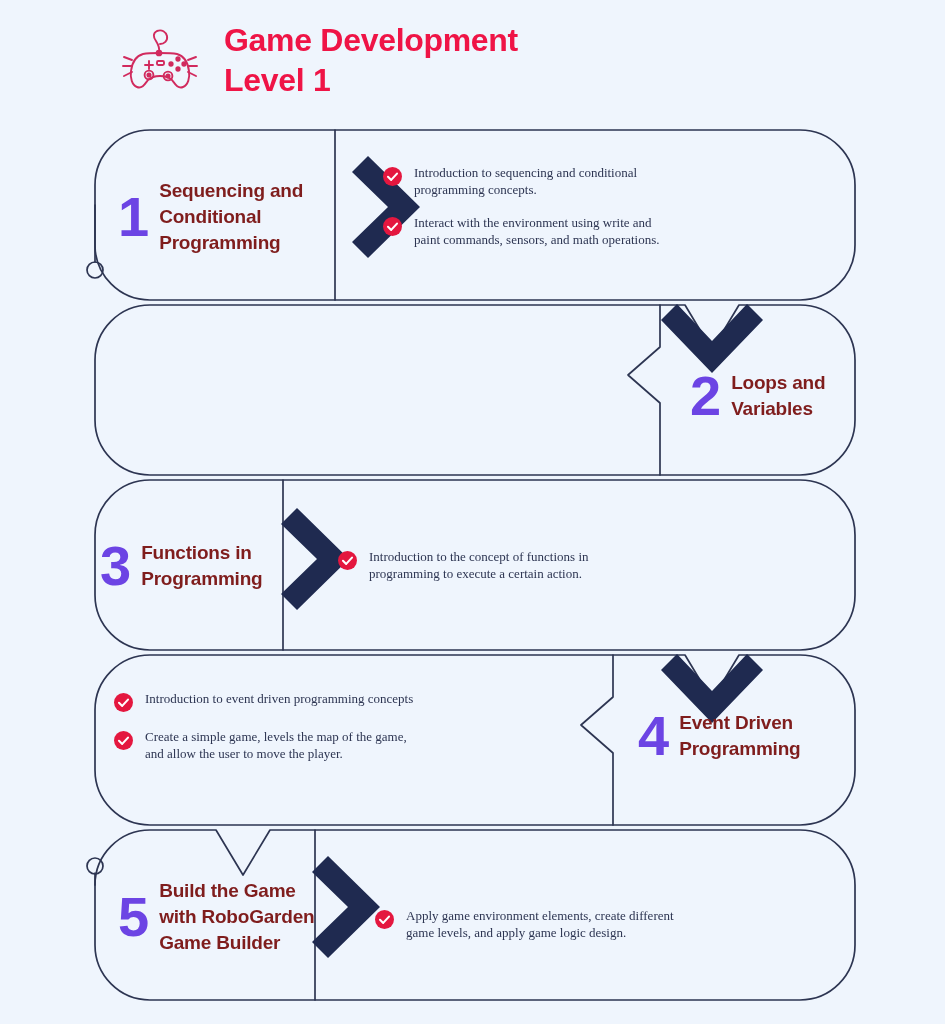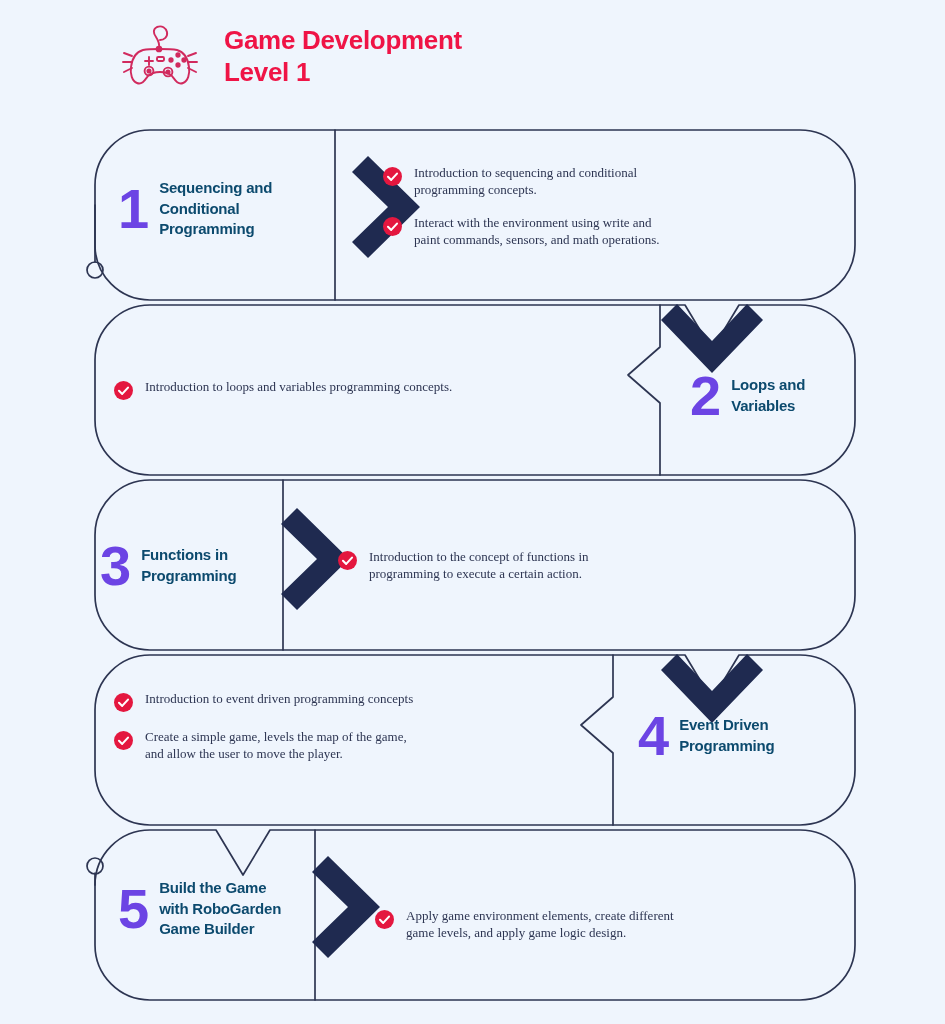--- a/index.html
+++ b/index.html
@@ -10,35 +10,35 @@
     overflow:hidden;
     position:relative;
   }
   #stage{position:absolute;inset:0;width:945px;height:1024px;}
 
   
   .header{position:absolute;left:118px;top:20px;display:flex;align-items:center;gap:22px;}
   .gamepad{width:84px;height:72px;display:block;}
   .titlewrap{display:flex;flex-direction:column;}
   .title-l1,.title-l2{
-    color:#ef1446;font-size:26px;font-weight:bold;
+    color:#ef1446;font-size:32px;font-weight:bold;
     letter-spacing:-0.3px;line-height:1.25;white-space:nowrap;
   }
 
   
   #outlines{position:absolute;left:0;top:0;width:945px;height:1024px;pointer-events:none;}
 
   
   .numblock{position:absolute;display:flex;align-items:center;gap:12px;}
   .num{
     color:#6c44e4;font-weight:bold;font-size:56px;line-height:1;
     letter-spacing:-2px;
   }
   .ctitle{
-    color:#0c4a6e;font-weight:bold;font-size:15px;line-height:1.38;
+    color:#7f1d1d;font-weight:bold;font-size:19px;line-height:1.38;
     letter-spacing:-0.2px;
   }
   .ctitle span{display:block;white-space:nowrap;}
 
   .bullets{position:absolute;}
   .bullet{display:flex;align-items:flex-start;gap:12px;margin-bottom:16px;}
   .bullet:last-child{margin-bottom:0;}
   .tick{flex:0 0 auto;margin-top:3px;}
   .btext{
     font-family:"Liberation Serif", serif;
@@ -141,31 +141,20 @@
     </div>
   </div>
 
   <div class="numblock" style="left:690px;top:368px;">
     <div class="num">2</div>
     <div class="ctitle">
       <span>Loops and</span>
       <span>Variables</span>
     </div>
   </div>
-  <div class="bullets" style="left:114px;top:378px;width:540px;">
-    <div class="bullet">
-      <svg class="tick" width="19" height="19" viewBox="0 0 19 19">
-          <circle cx="9.5" cy="9.5" r="9.5" fill="#e4173f"></circle>
-          <path d="M5 9.8 L8.2 12.9 L14 6.6" fill="none" stroke="#fff" stroke-width="2.1" stroke-linecap="round" stroke-linejoin="round"></path>
-        </svg>
-      <div class="btext">
-        <span>Introduction to loops and variables programming concepts.</span>
-      </div>
-    </div>
-  </div>
 
   <div class="numblock" style="left:100px;top:538px;">
     <div class="num">3</div>
     <div class="ctitle">
       <span>Functions in</span>
       <span>Programming</span>
     </div>
   </div>
   <div class="bullets" style="left:338px;top:548px;width:450px;">
     <div class="bullet">

